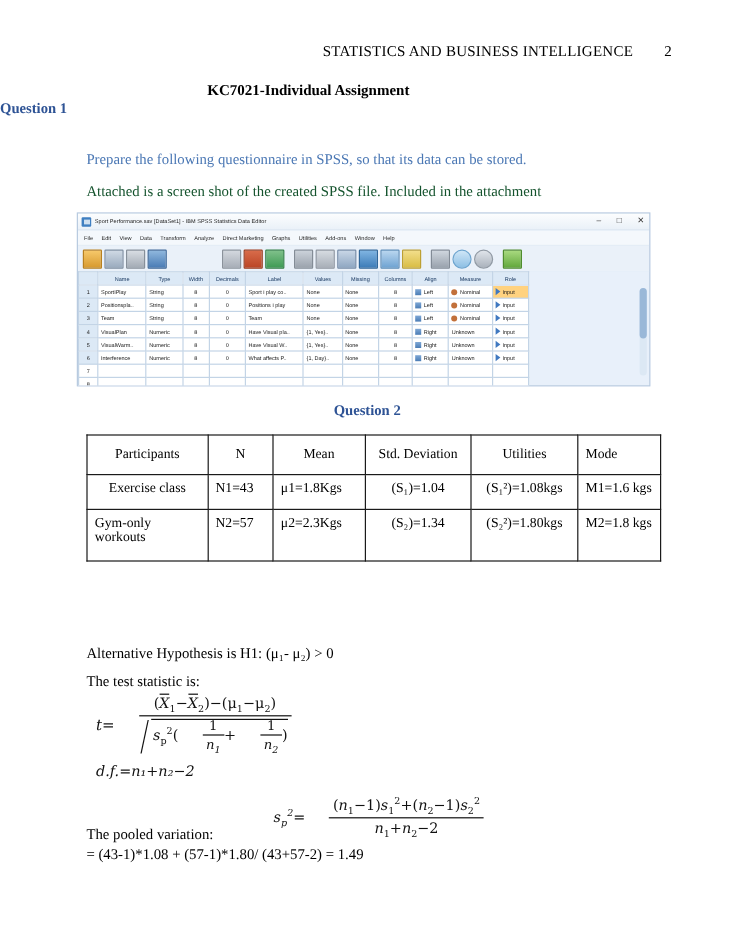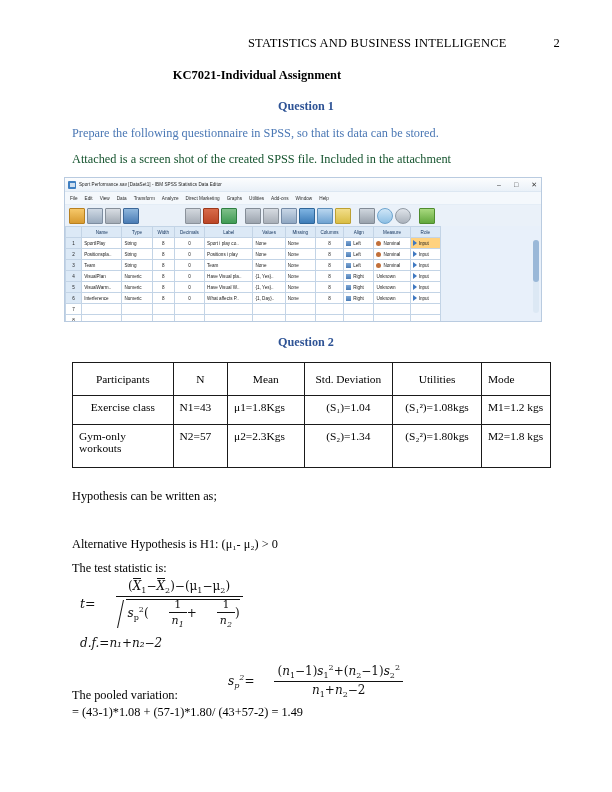--- a/index.html
+++ b/index.html
@@ -27,41 +27,39 @@
     position: absolute;
     top: 36px;
     left: 72px;
     right: 52px;
     display: flex;
     justify-content: flex-end;
     align-items: flex-start;
     font-family: "Liberation Serif", serif;
     font-size: 12.5px;
     letter-spacing: .2px;
-    gap: 21px;
   }
   .doc-header .htitle { white-space: nowrap; }
   .doc-header .hpage { margin-left: 26px; }
 
   
   .assignment-title {
     position: absolute;
     top: 68px;
     left: 0;
     width: 514px;
     text-align: center;
     font-weight: bold;
     font-size: 12.5px;
   }
   .q1-heading {
     position: absolute;
-    top: 99px;
+    top: 83px;
     left: 0;
     width: 612px;
-    text-align: center;
     font-weight: bold;
     font-size: 12.2px;
     color: #2e5395;
   }
   .blue-line {
     position: absolute;
     top: 126px;
     left: 72px;
     font-size: 12.3px;
     color: #4a77b4;
@@ -584,34 +582,33 @@
         <th style="width:69px;">Mode</th>
       </tr>
     </thead>
     <tbody>
       <tr class="r1">
         <td class="c-participant">Exercise class</td>
         <td>N1=43</td>
         <td>μ1=1.8Kgs</td>
         <td style="text-align:center;">(S₁)=1.04</td>
         <td style="text-align:center;">(S₁²)=1.08kgs</td>
-        <td>M1=1.2 kgs</td>
+        <td>M1=1.6 kgs</td>
       </tr>
       <tr class="r2">
         <td class="c-participant left">Gym-only workouts</td>
         <td>N2=57</td>
         <td>μ2=2.3Kgs</td>
         <td style="text-align:center;">(S₂)=1.34</td>
         <td style="text-align:center;">(S₂²)=1.80kgs</td>
         <td>M2=1.8 kgs</td>
       </tr>
     </tbody>
   </table>
 
-  <div class="body-line l-hyp">Hypothesis can be written as;</div>
   <div class="body-line l-alt">Alternative Hypothesis is H1: (μ₁- μ₂) &gt; 0</div>
   <div class="body-line l-test">The test statistic is:</div>
 
   <div class="math tformula">
     <span class="lhs">t=</span><span class="frac">
       <span class="num">(<span class="ovl ital">X</span><sub>1</sub>−<span class="ovl ital">X</span><sub>2</sub>)−(μ<sub>1</sub>−μ<sub>2</sub>)</span>
       <span class="den"><span class="sqrt"><span class="ital">s</span><sub>p</sub><sup>2</sup>(<span class="frac smallfrac"><span class="num">1</span><span class="den ital">n<sub>1</sub></span></span>+<span class="frac smallfrac"><span class="num">1</span><span class="den ital">n<sub>2</sub></span></span>)</span></span>
     </span>
   </div>
 

